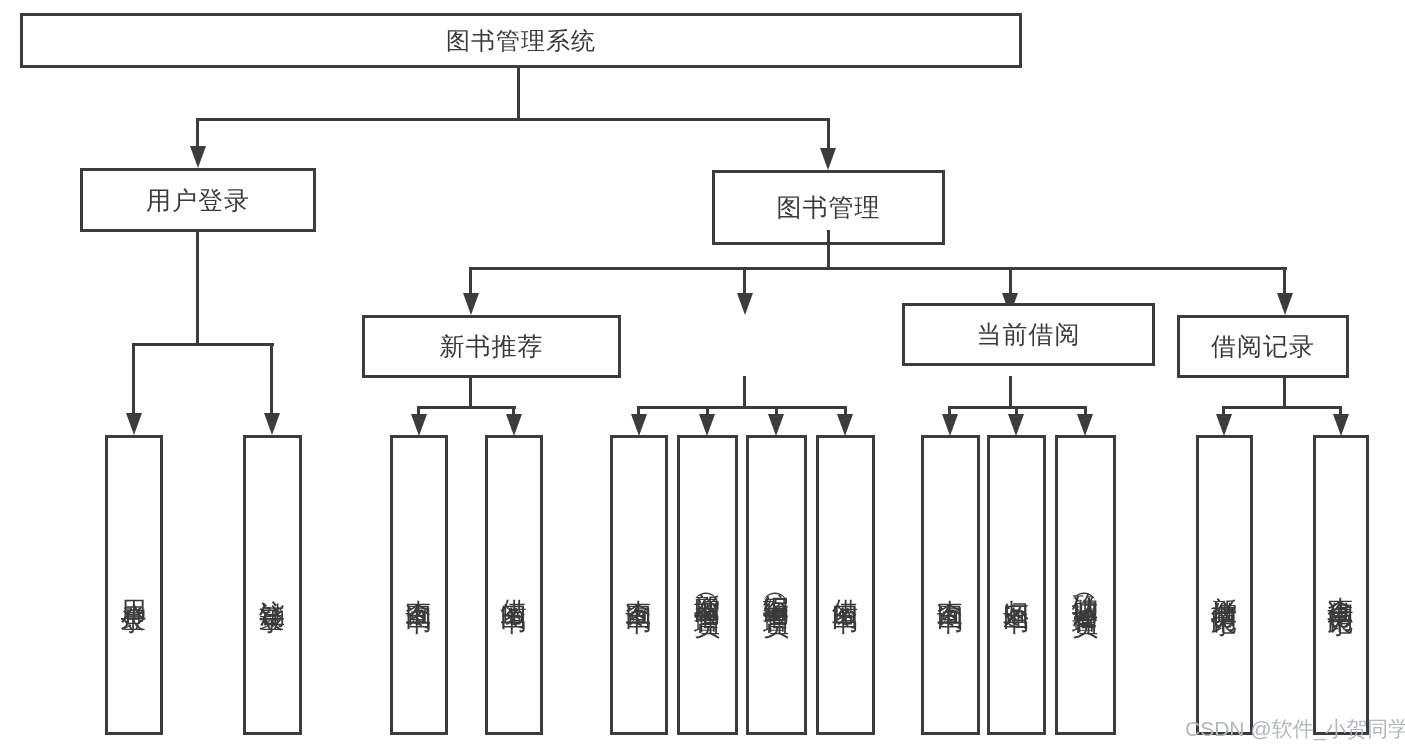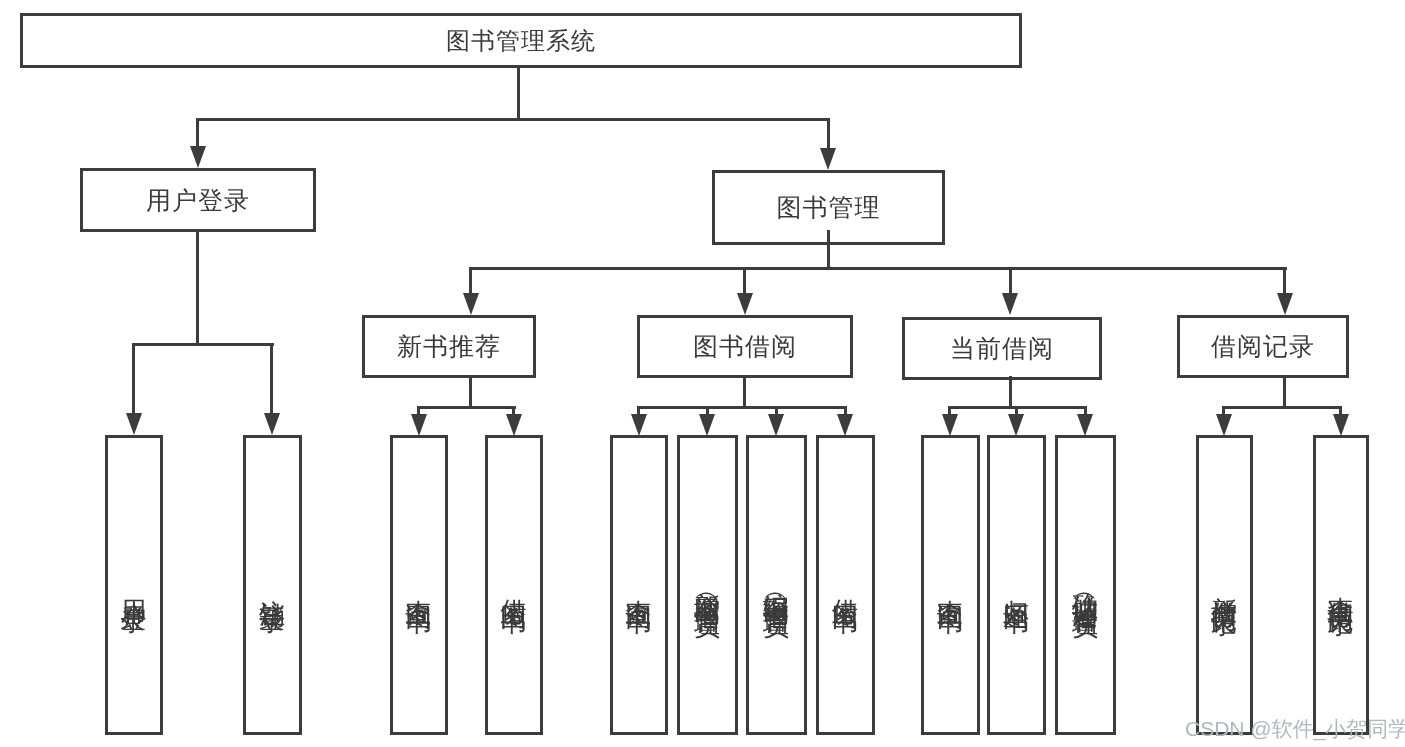--- a/index.html
+++ b/index.html
@@ -81,27 +81,24 @@
   <div class="hline" style="left:469px;top:267px;width:818px"></div>
   <div class="vline" style="left:469px;top:267px;height:26px"></div>
   <div class="arrow" style="left:463px;top:293px"></div>
   <div class="vline" style="left:743px;top:267px;height:26px"></div>
   <div class="arrow" style="left:737px;top:293px"></div>
   <div class="vline" style="left:1009px;top:267px;height:26px"></div>
   <div class="arrow" style="left:1002px;top:293px"></div>
   <div class="vline" style="left:1283px;top:267px;height:26px"></div>
   <div class="arrow" style="left:1277px;top:293px"></div>
 
-  <div class="box hnode" style="left:362px;top:315px;width:174px;height:63px">
+  <div class="box hnode" style="left:362px;top:315px;width:259px;height:63px">
     <span>新书推荐</span>
   </div>
-  <div class="box hnode" style="left:637px;top:315px;width:216px;height:63px">
-    <span>图书借阅</span>
-  </div>
-  <div class="box hnode" style="left:902px;top:317px;width:200px;height:63px">
+  <div class="box hnode" style="left:902px;top:303px;width:253px;height:63px">
     <span>当前借阅</span>
   </div>
   <div class="box hnode" style="left:1177px;top:315px;width:172px;height:63px">
     <span>借阅记录</span>
   </div>
 
   <div class="vline" style="left:469px;top:376px;height:33px"></div>
   <div class="hline" style="left:417px;top:406px;width:99px"></div>
   <div class="vline" style="left:417px;top:406px;height:10px"></div>
   <div class="arrow" style="left:411px;top:414px"></div>

